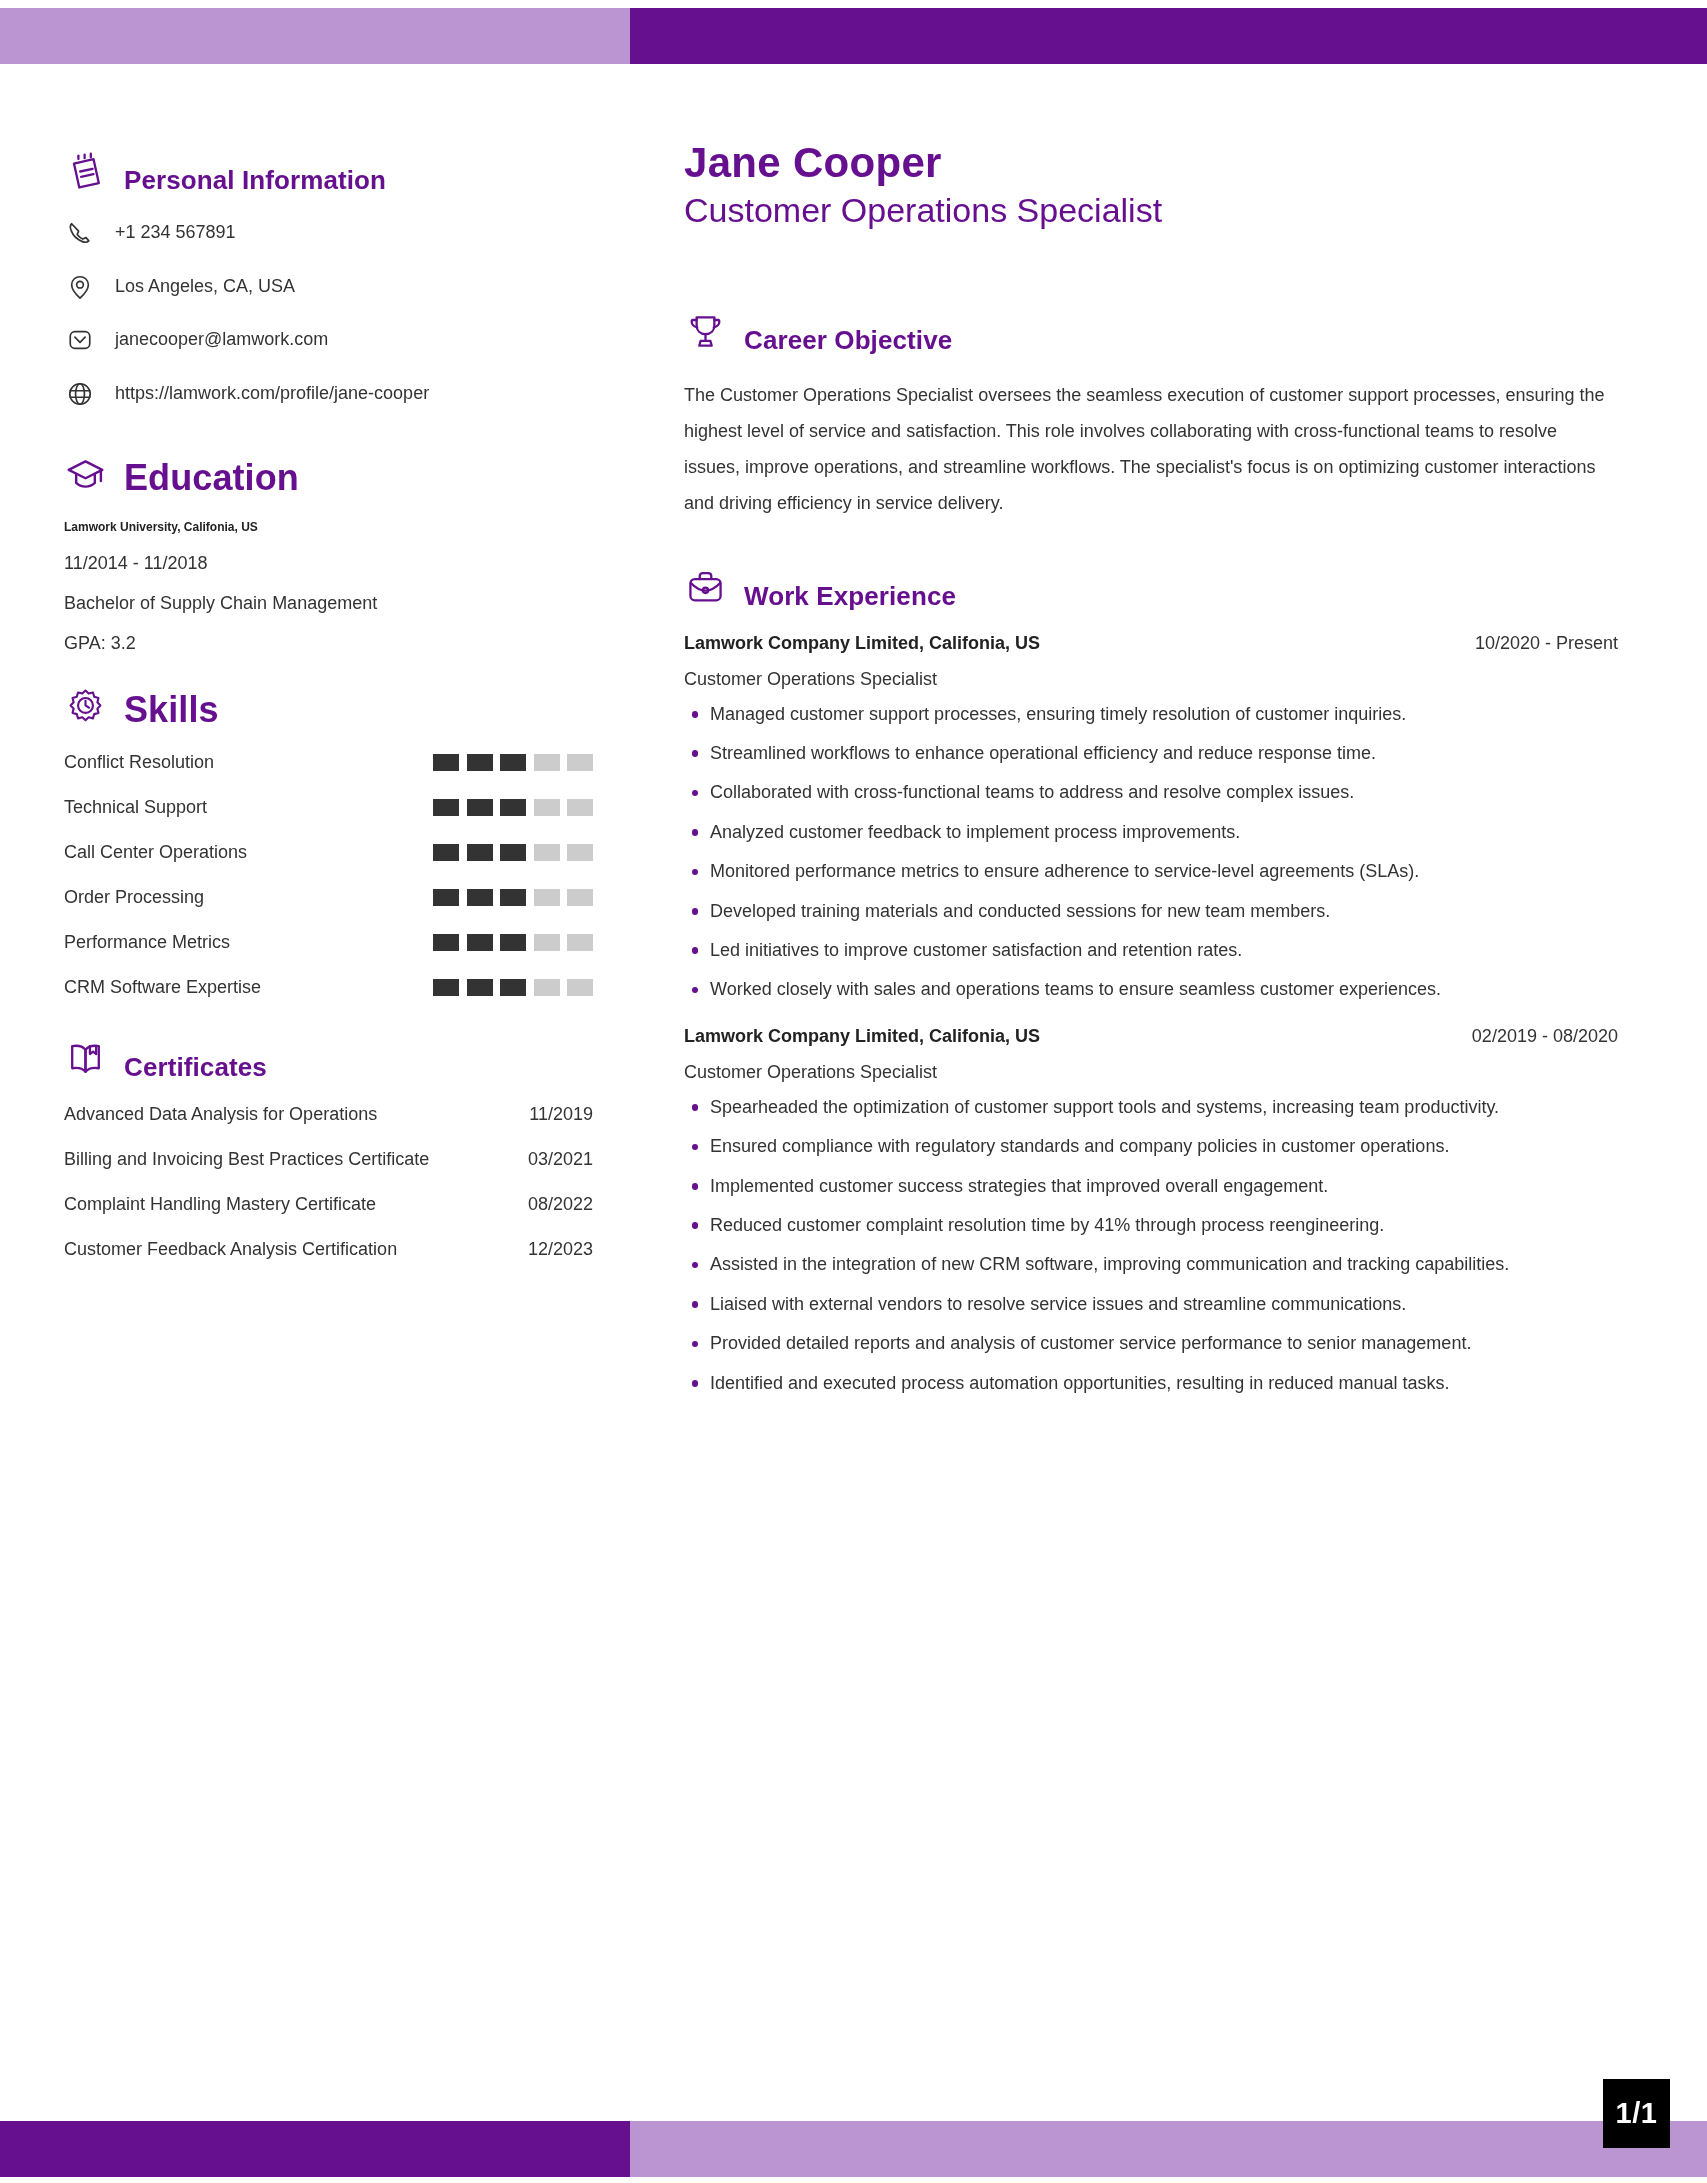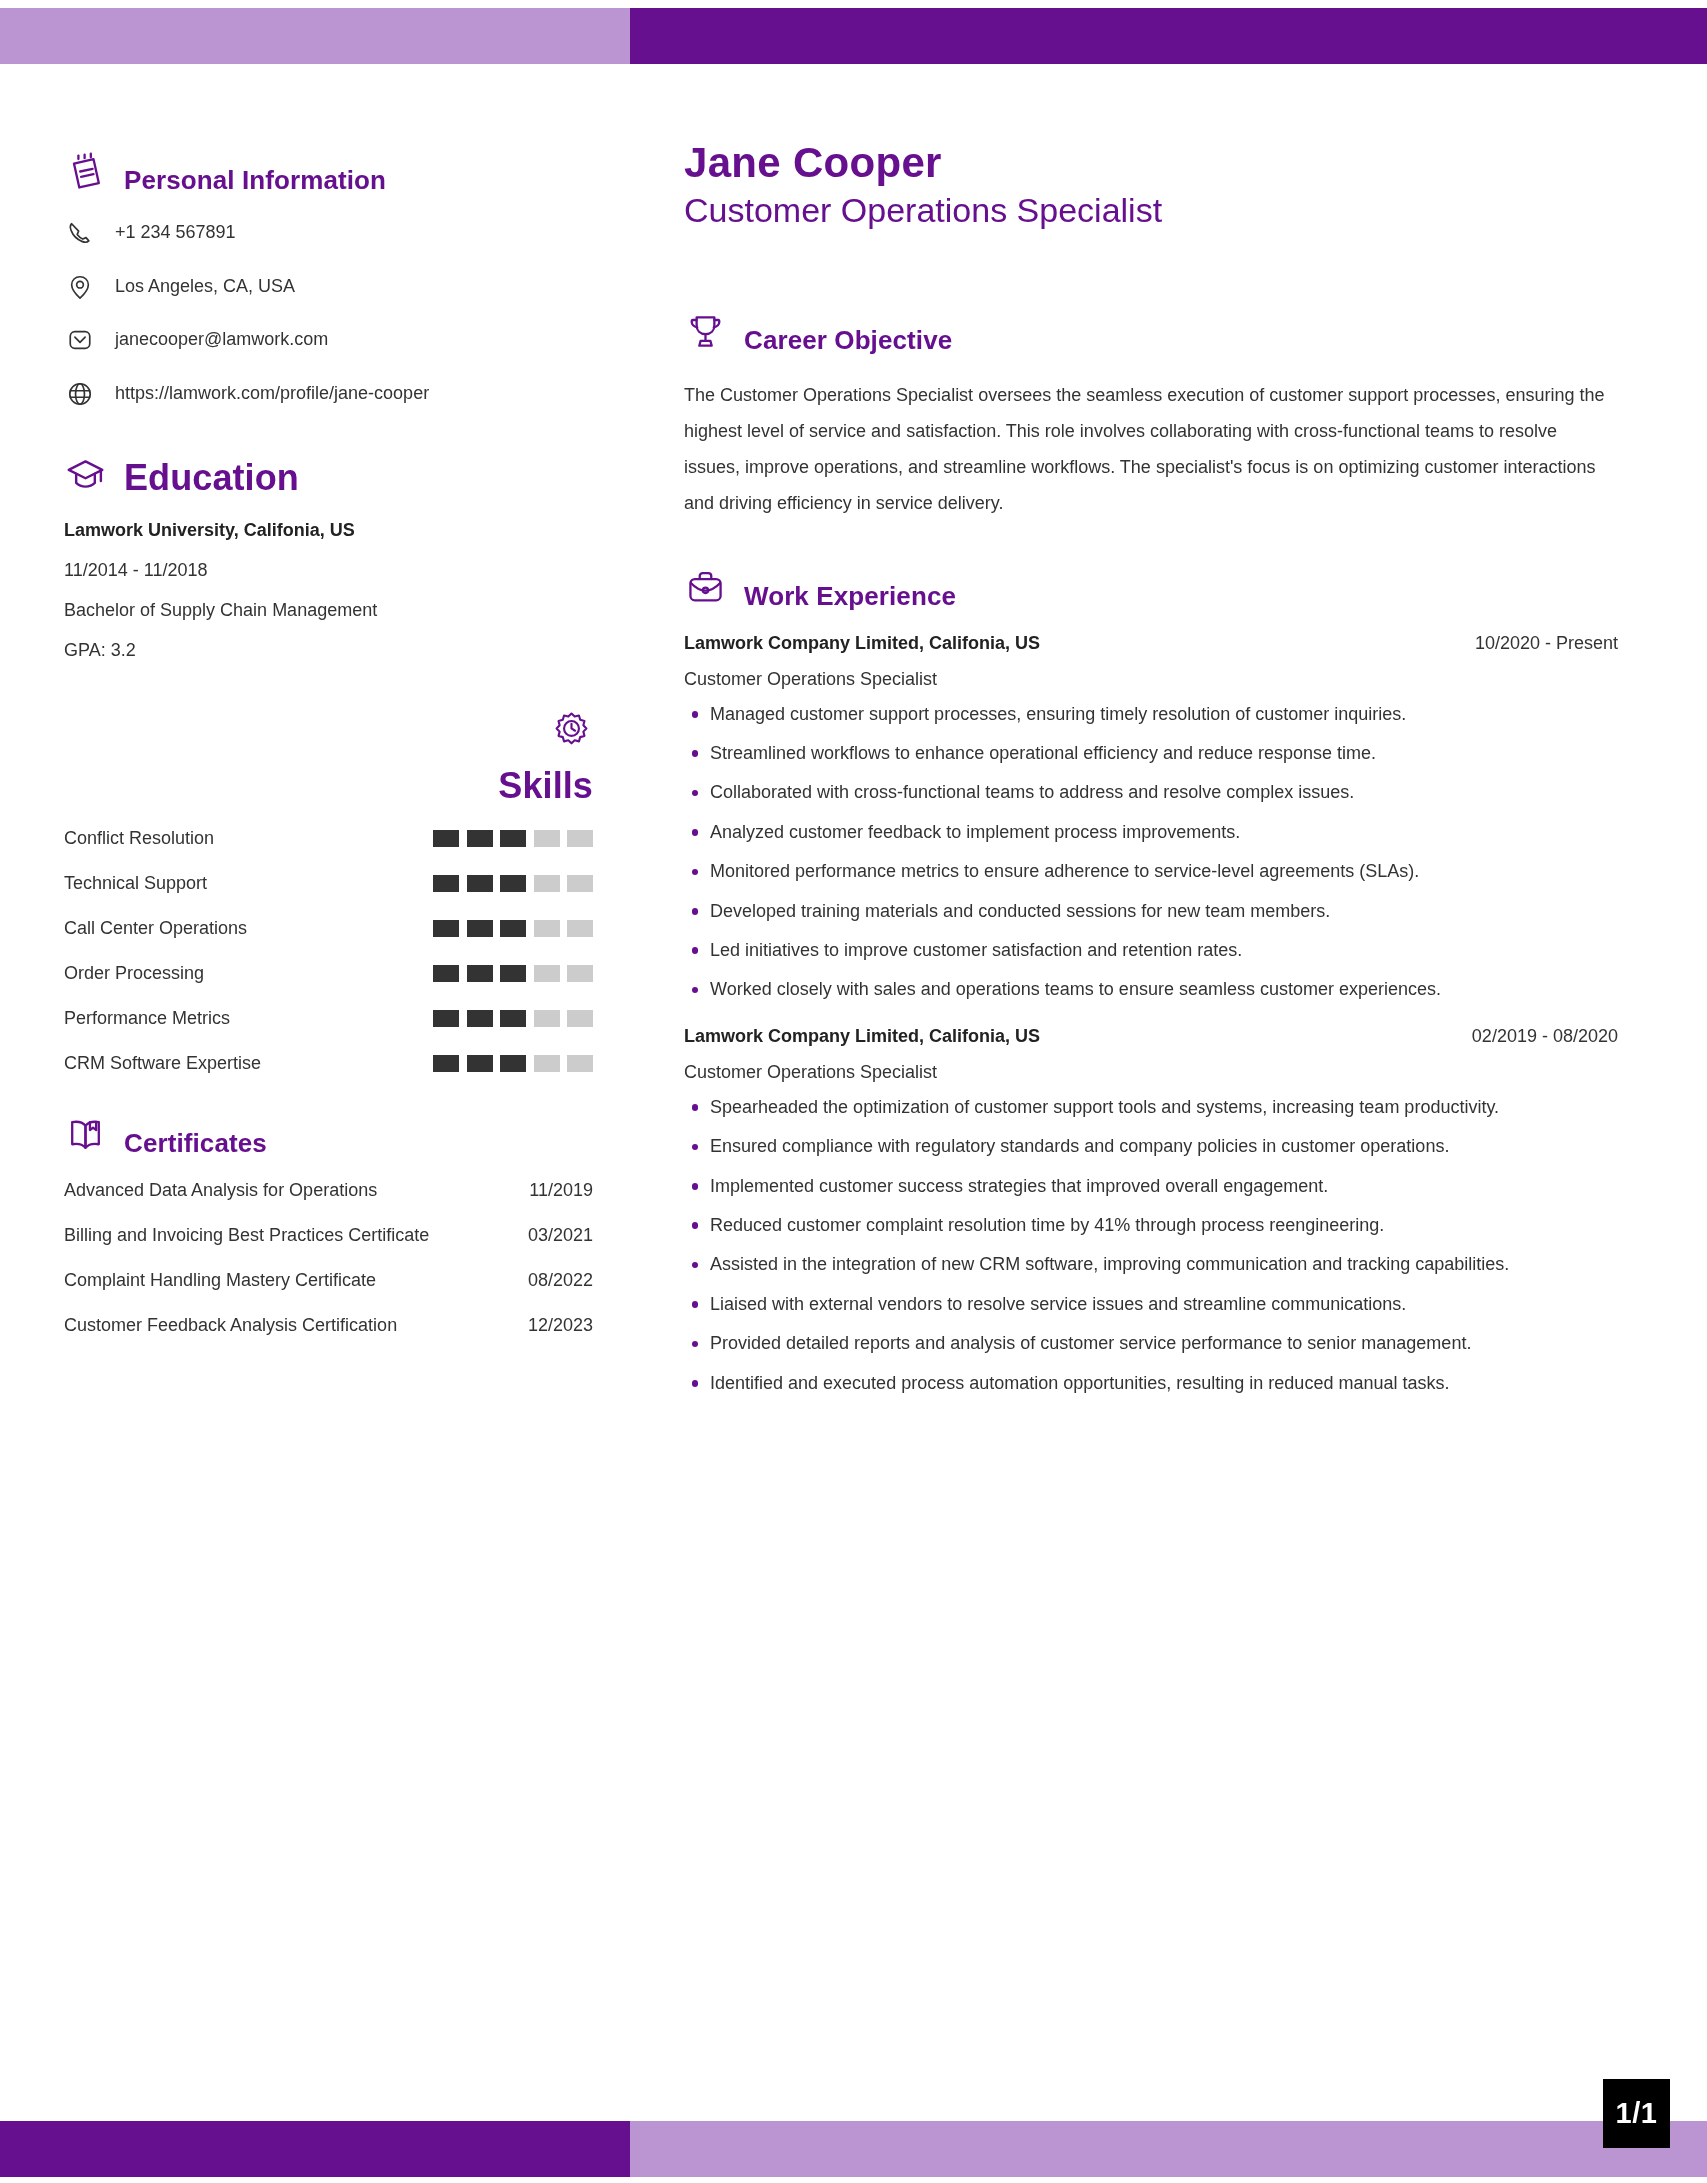--- a/index.html
+++ b/index.html
@@ -138,21 +138,21 @@
   }
   .contact-row .ctext {
     font-size: 18px;
     color: #333333;
     line-height: 1.2;
   }
 
   
   .edu-block { margin-top: 3.7px; }
   .edu-school {
-    font-size: 18px;
+    font-size: 12px;
     font-weight: bold;
     color: #222222;
     margin-bottom: 19px;
   }
   .edu-line {
     font-size: 18px;
     color: #333333;
     margin-bottom: 19px;
   }
 
@@ -360,21 +360,21 @@
         <span class="section-title big">Education</span>
       </div>
 
       <div class="edu-block">
         <div class="edu-school">Lamwork University, Califonia, US</div>
         <div class="edu-line">11/2014 - 11/2018</div>
         <div class="edu-line">Bachelor of Supply Chain Management</div>
         <div class="edu-line">GPA: 3.2</div>
       </div>
 
-      <div class="section-head" style="margin-top:47px;flex-direction:column;">
+      <div class="section-head" style="margin-top:31px;">
         <span class="shicon">
           <svg width="39" height="39" viewBox="0 0 44 44" fill="none" stroke="#660f8f" stroke-width="2.4" stroke-linecap="round" stroke-linejoin="round">
             <path d="M22 4 L25.6 7.4 L30.4 6.2 L31.8 11 L36.6 12.4 L35.4 17.2 L38.8 20.8 L35.4 24.4 L36.6 29.2 L31.8 30.6 L30.4 35.4 L25.6 34.2 L22 37.6 L18.4 34.2 L13.6 35.4 L12.2 30.6 L7.4 29.2 L8.6 24.4 L5.2 20.8 L8.6 17.2 L7.4 12.4 L12.2 11 L13.6 6.2 L18.4 7.4 Z"></path>
             <circle cx="22" cy="20.8" r="8.4"></circle>
             <path d="M22 15.6 L22 20.8 L26 23.4"></path>
           </svg>
         </span>
         <span class="section-title big">Skills</span>
       </div>
 

